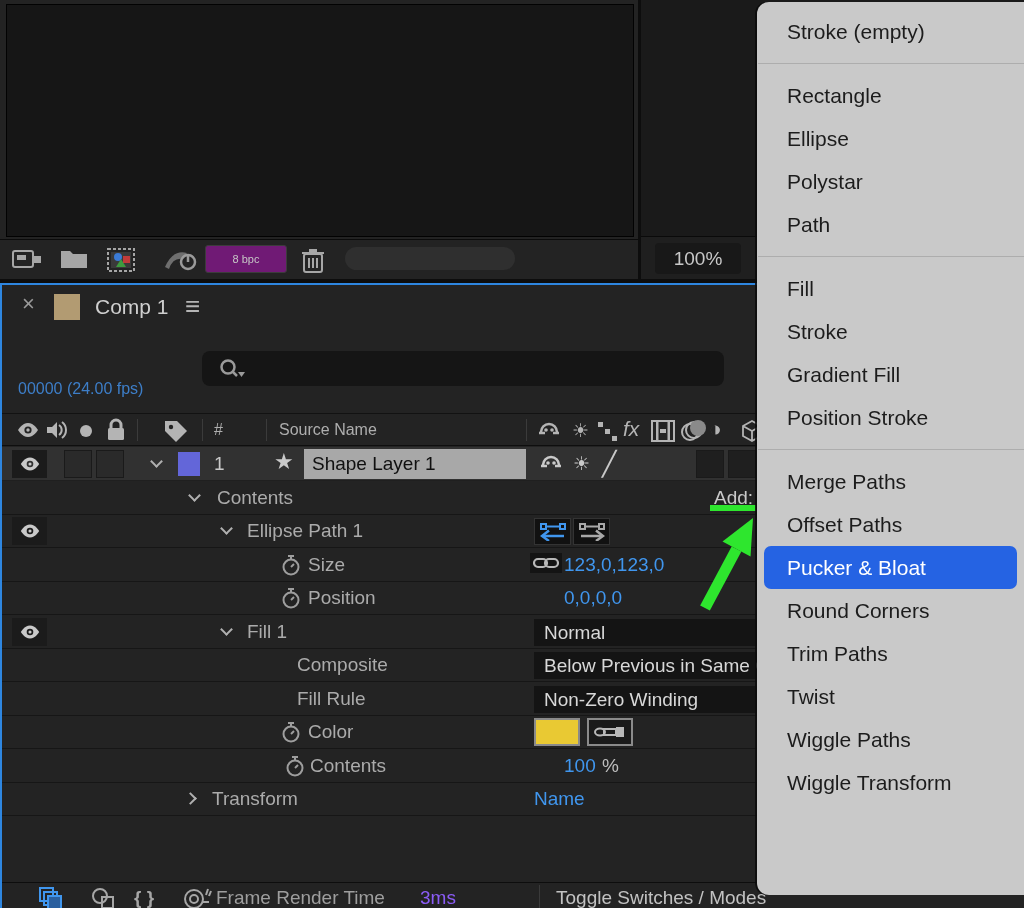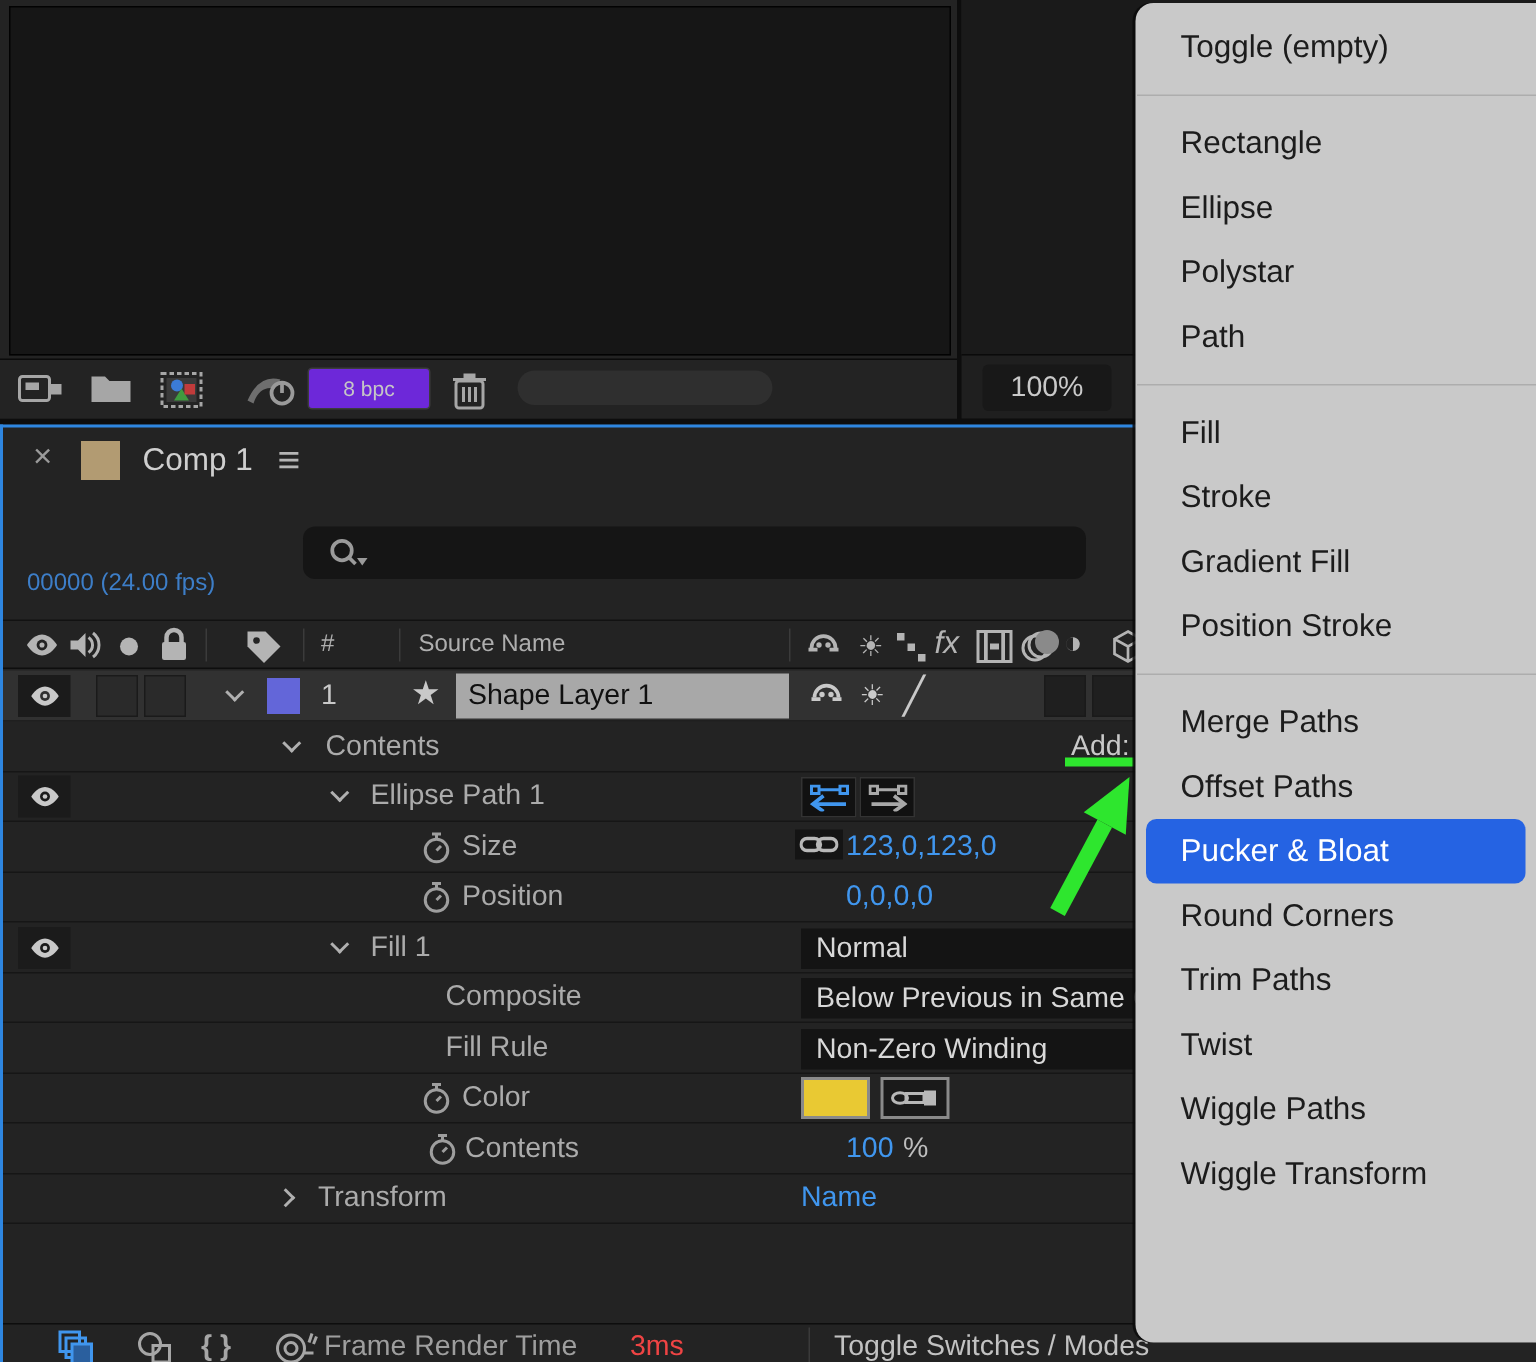--- a/index.html
+++ b/index.html
@@ -6,21 +6,21 @@
   html,body { width:1024px; height:908px; }
   body { background:#0d0d0d; font-family:"Liberation Sans", sans-serif; overflow:hidden; position:relative; }
   .abs { position:absolute; }
   svg { display:block; }
 
   
   #project-panel { left:0; top:0; width:638px; height:279px; background:#232323; }
   #project-content { left:6px; top:4px; width:628px; height:233px; background:#161616; border:1px solid #020202; }
   #project-toolbar { left:0; top:239px; width:638px; height:40px; background:#232323; border-top:1px solid #0b0b0b; }
   .tool-ic { position:absolute; top:7px; }
-  #bpc-button { left:205px; top:5px; width:82px; height:28px; background:#6d28d9; border:1px solid #3c3c3c; border-radius:3px; color:#c6c6c6; font-size:14px; text-align:center; line-height:26px; }
+  #bpc-button { left:205px; top:5px; width:82px; height:28px; background:#701a75; border:1px solid #3c3c3c; border-radius:3px; color:#c6c6c6; font-size:11px; text-align:center; line-height:26px; }
   #proj-scrollbar { left:345px; top:7px; width:170px; height:23px; background:#2f2f2f; border-radius:12px; }
 
   #viewer-panel { left:641px; top:0; width:383px; height:279px; background:#1f1f1f; }
   #viewer-content { left:0; top:0; width:383px; height:237px; background:#1a1a1a; border-bottom:1px solid #0a0a0a; }
   #zoom-button { left:14px; top:243px; width:86px; height:31px; background:#181818; border-radius:4px; color:#c9c9c9; font-size:19px; text-align:center; line-height:31px; }
 
   
   #timeline-panel { left:0; top:283px; width:1024px; height:625px; background:#232323; border-top:2px solid #2e86e0; border-left:2px solid #2e86e0; }
   #tab-close { left:20px; top:8px; font-size:22px; color:#9a9a9a; line-height:1; }
   #tab-swatch { left:52px; top:9px; width:26px; height:26px; background:#b29b72; }
@@ -392,34 +392,34 @@
     <span class="abs" style="left:180px;top:3px">
       <svg width="30" height="24" viewBox="0 0 30 24">
           <circle cx="12" cy="13" r="9" fill="none" stroke="#a6a6a6" stroke-width="2"></circle>
           <circle cx="12" cy="13" r="4" fill="none" stroke="#a6a6a6" stroke-width="2"></circle>
           <line x1="21" y1="16" x2="27" y2="16" stroke="#a6a6a6" stroke-width="2"></line>
           <line x1="24" y1="9" x2="26" y2="3" stroke="#a6a6a6" stroke-width="2"></line>
           <line x1="27" y1="10" x2="29" y2="5" stroke="#a6a6a6" stroke-width="2"></line>
         </svg>
     </span>
     <span class="bb-txt" style="left:214px">Frame Render Time</span>
-    <span class="bb-txt" style="left:418px;color:#ef4444">3ms</span>
+    <span class="bb-txt" style="left:418px;color:#8b5cf6">3ms</span>
     <span class="abs" style="left:537px;top:2px;width:1px;height:24px;background:#3a3a3a"></span>
     <span class="bb-txt" style="left:554px;color:#c2c2c2">Toggle Switches / Modes</span>
   </div>
 </div>
 
 <div class="abs" id="add-underline"></div>
 <svg class="abs" id="annotation-arrow" width="80" height="110" viewBox="0 0 80 110">
   <line x1="15" y1="98" x2="46.5" y2="39" stroke="#2ee62e" stroke-width="11"></line>
   <polygon points="63,8 32.5,31.5 60.5,46.5" fill="#2ee62e"></polygon>
 </svg>
 
 <div class="abs" id="context-menu">
-  <div class="menu-item">Toggle (empty)</div>
+  <div class="menu-item">Stroke (empty)</div>
   <div class="menu-sep"></div>
   <div class="menu-item">Rectangle</div>
   <div class="menu-item">Ellipse</div>
   <div class="menu-item">Polystar</div>
   <div class="menu-item">Path</div>
   <div class="menu-sep"></div>
   <div class="menu-item">Fill</div>
   <div class="menu-item">Stroke</div>
   <div class="menu-item">Gradient Fill</div>
   <div class="menu-item">Position Stroke</div>

